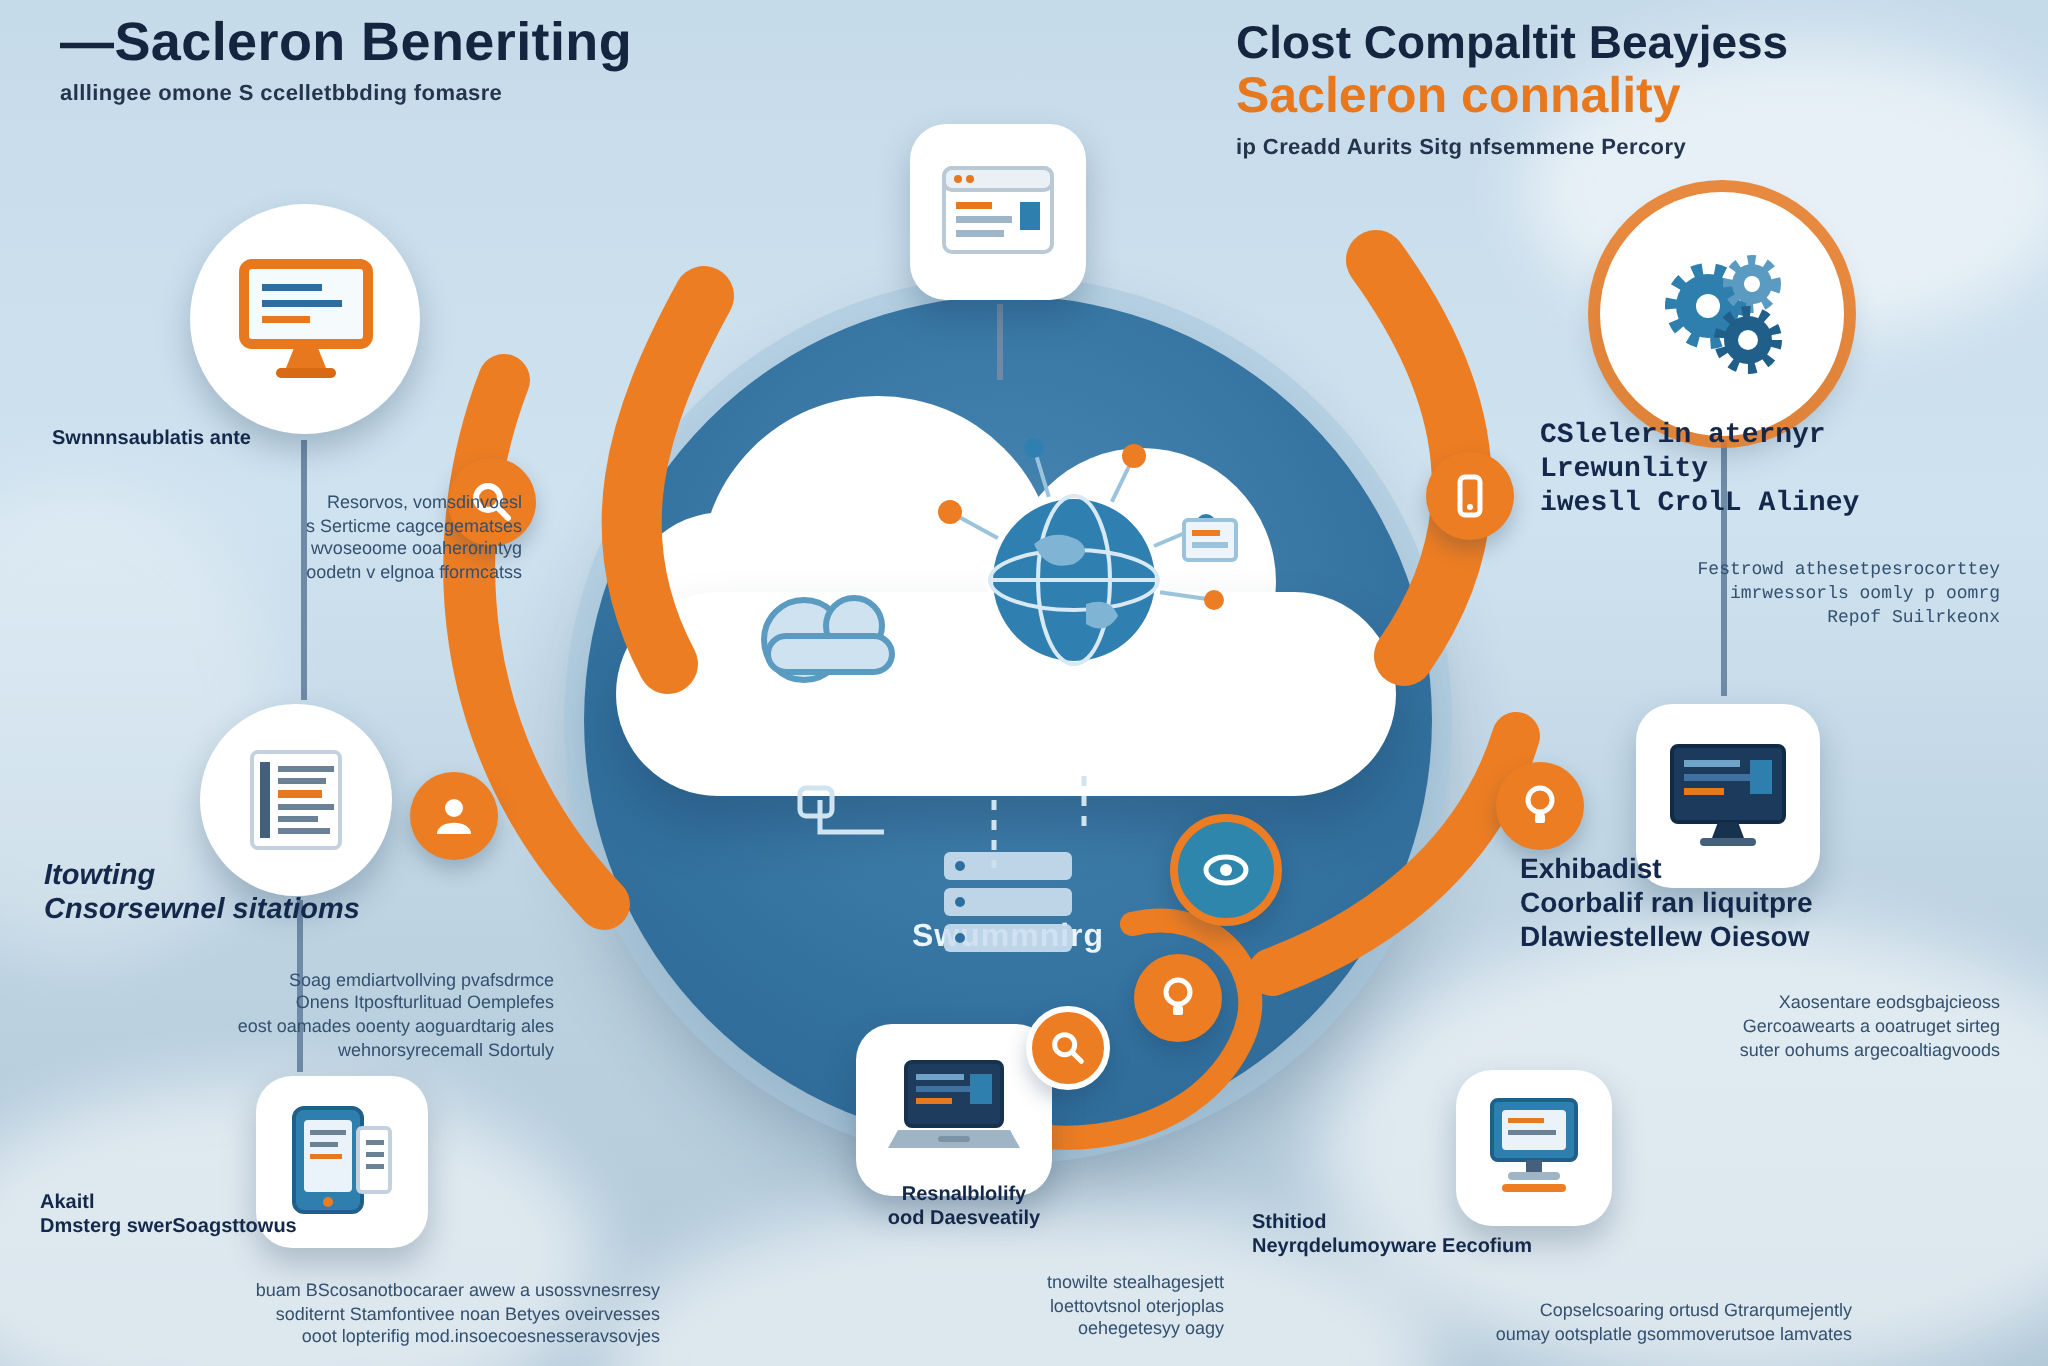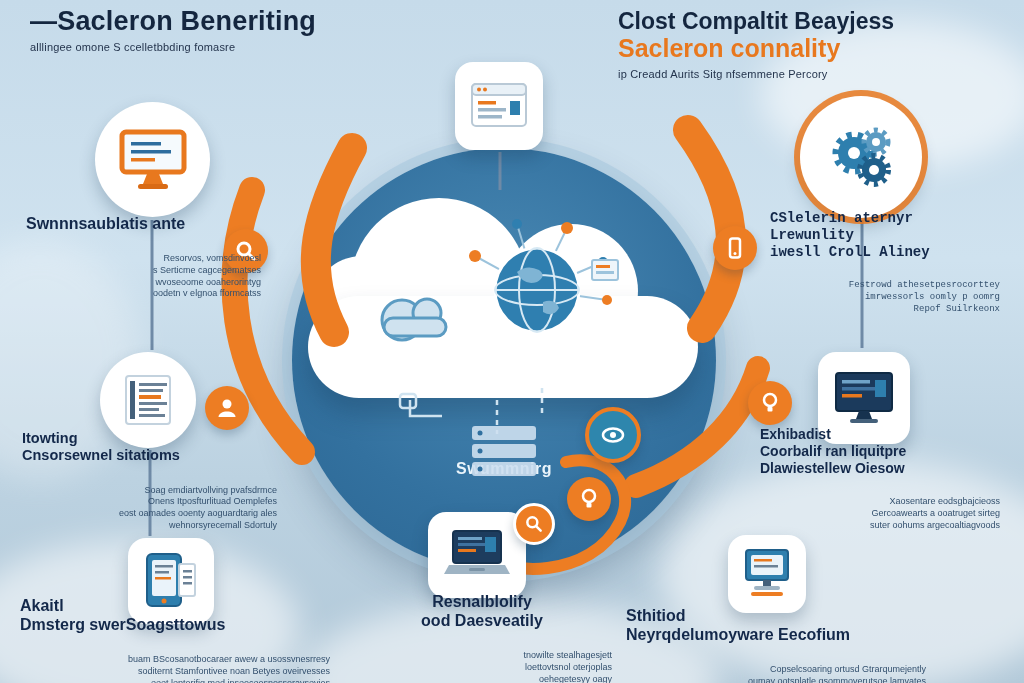--- a/index.html
+++ b/index.html
@@ -8,21 +8,21 @@
     font-family:"Liberation Sans", sans-serif;
     background:linear-gradient(180deg,#c6dbea 0%,#cfe2ef 38%,#bcd2e1 70%,#b2c9d9 100%);
   }
   .bgcloud{position:absolute;background:rgba(255,255,255,.55);border-radius:50%;filter:blur(16px);}
   
   .hdr{position:absolute;z-index:6;}
   .hdr-title{color:#14263f;font-weight:800;letter-spacing:.2px;}
   .hdr-left .l1,.hdr-left .l2{font-size:27px;line-height:1.12;}
   .hdr-right .l1{font-size:23px;line-height:1.15;color:#14263f;font-weight:800;}
   .hdr-right .l2{font-size:25px;line-height:1.15;color:#e8781e;font-weight:800;}
-  .hdr-sub{margin-top:5px;font-size:11px;font-weight:400;color:#24344d;letter-spacing:.2px;}
+  .hdr-sub{margin-top:5px;font-size:11px;font-weight:700;color:#24344d;letter-spacing:.2px;}
   
   .big-circle{
     position:absolute;left:292px;top:148px;width:424px;height:424px;border-radius:50%;z-index:2;
     background:radial-gradient(circle at 50% 38%,#4a8ab5 0%,#33719f 60%,#2b6693 100%);
     box-shadow:0 0 0 10px rgba(165,198,220,.55), 0 18px 40px rgba(25,55,85,.3);
   }
   .cloud-bump{position:absolute;background:#fff;border-radius:50%;}
   .cloud-body{position:absolute;left:16px;top:148px;width:390px;height:102px;background:#fff;border-radius:80px;
     box-shadow:0 16px 26px rgba(15,45,75,.28);}
   .center-label{position:absolute;left:0;right:0;top:312px;text-align:center;color:#eaf4fb;
@@ -34,21 +34,21 @@
   .badge{position:absolute;z-index:4;background:#ffffff;display:flex;align-items:center;justify-content:center;
     box-shadow:0 8px 16px rgba(25,55,85,.25);}
   .badge.circle{border-radius:50%;}
   .badge.square{border-radius:18px;}
   
   .mini{position:absolute;z-index:4;border-radius:50%;background:#ed7d23;display:flex;align-items:center;justify-content:center;
     box-shadow:0 5px 10px rgba(25,55,85,.25);}
   .mini.teal{background:#2e86ad;border:4px solid #ed7d23;}
   
   .tblock{position:absolute;z-index:6;}
-  .node-title{color:#13284a;font-weight:800;font-size:16px;line-height:1.2;white-space:pre-line;}
+  .node-title{color:#13284a;font-weight:800;font-size:10px;line-height:1.2;white-space:pre-line;}
   .node-body{margin-top:20px;color:#33506e;font-size:9px;line-height:1.3;white-space:pre-line;text-align:right;}
   .tc{text-align:center;}
 </style>
 </head>
 <body>
 
 <div class="stage">
 
   <div class="bgcloud" style="left:-40px;top:540px;width:340px;height:180px;"></div>
   <div class="bgcloud" style="left:660px;top:460px;width:420px;height:230px;"></div>
@@ -281,21 +281,21 @@
 
   <div class="tblock" style="left:26px;top:214px;width:235px;">
     <div class="node-title">Swnnnsaublatis ante</div>
     <div class="node-body">Resorvos, vomsdinvoesl
 s Serticme cagcegematses
 wvoseoome ooaherorintyg
 oodetn v elgnoa fformcatss</div>
   </div>
 
   <div class="tblock" style="left:22px;top:430px;width:255px;">
-    <div class="node-title" style="font-size:14.5px;">Itowting
+    <div class="node-title" style="font-size:14.5px;font-style:italic;">Itowting
 Cnsorsewnel sitatioms</div>
     <div class="node-body">Soag emdiartvollving pvafsdrmce
 Onens Itposfturlituad Oemplefes
 eost oamades ooenty aoguardtarig ales
 wehnorsyrecemall Sdortuly</div>
   </div>
 
   <div class="tblock" style="left:20px;top:596px;width:310px;">
     <div class="node-title">Akaitl
 Dmsterg swerSoagsttowus</div>

